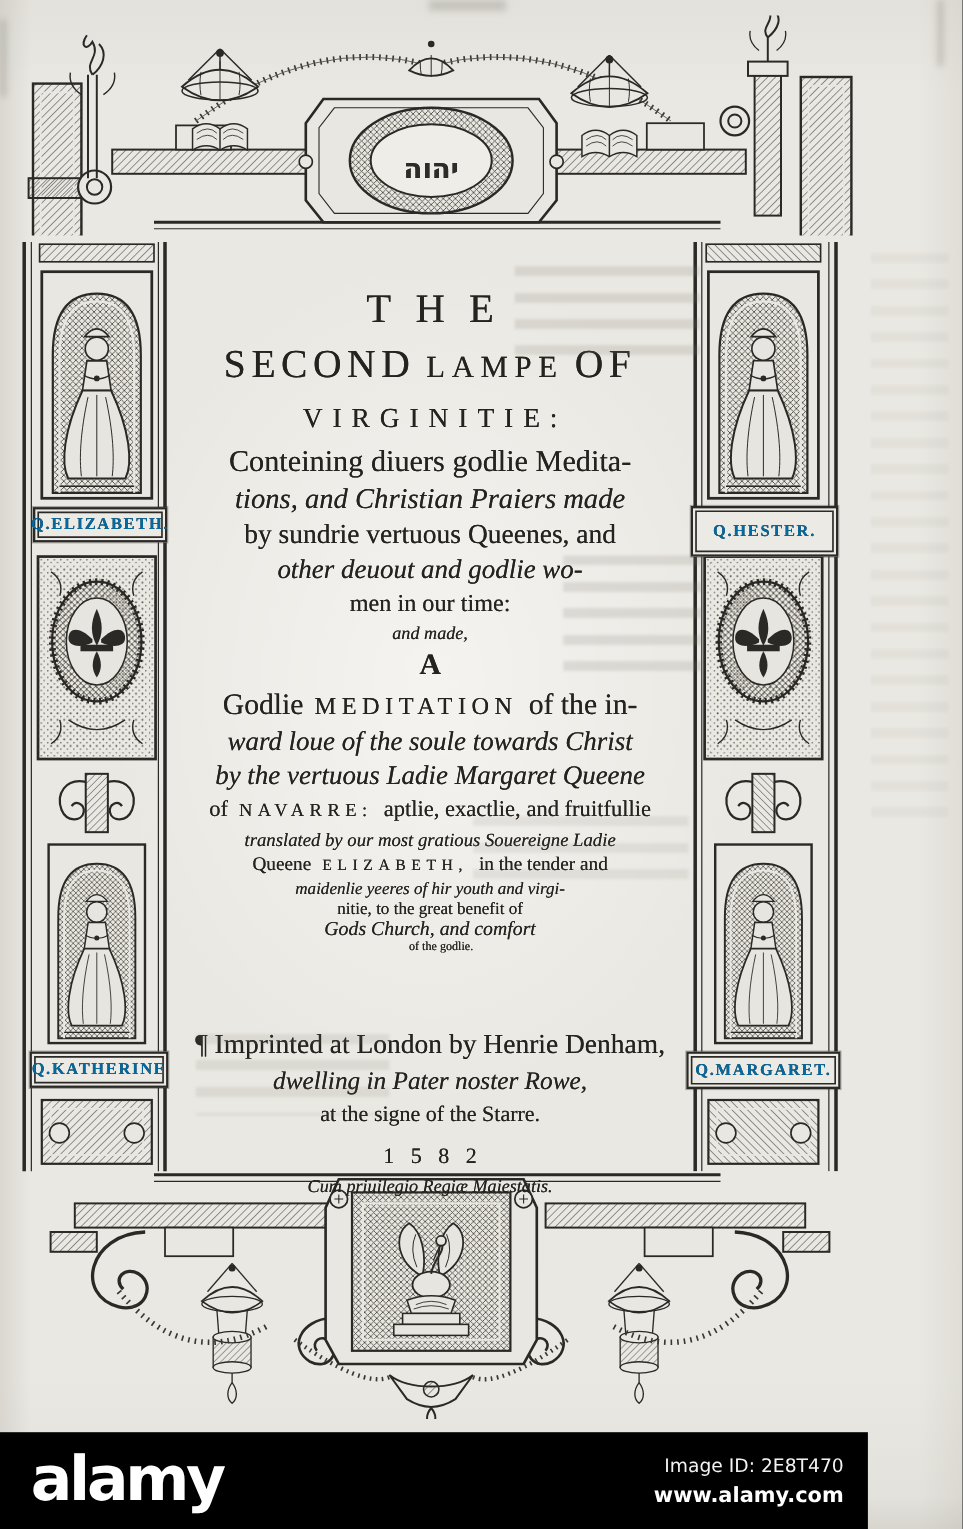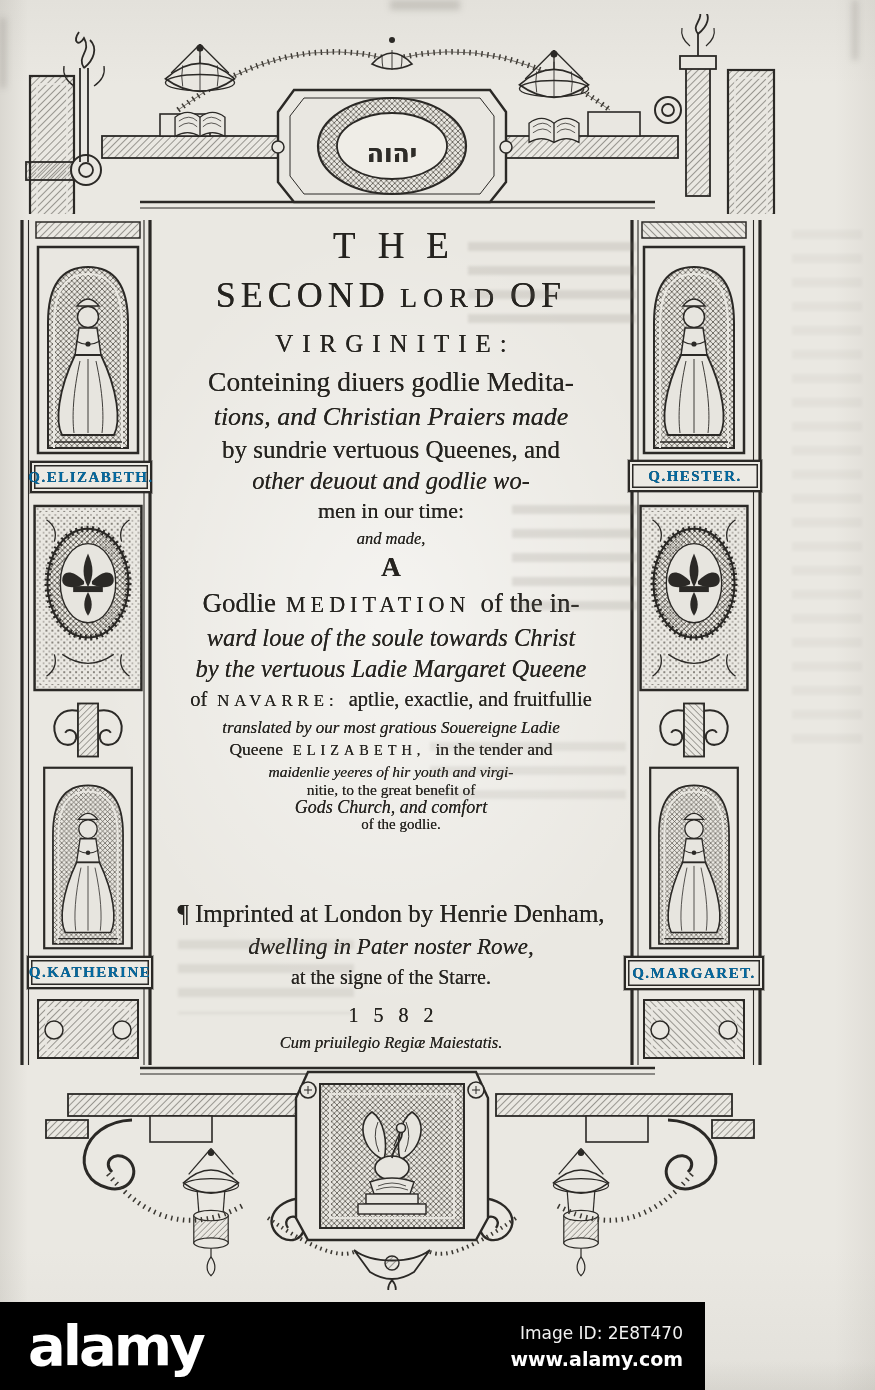--- a/index.html
+++ b/index.html
@@ -29,21 +29,21 @@
     box-shadow:inset 0 0 0 2px #eceae4, inset 0 0 0 3.5px #2b2926, 0 0 0 1px rgba(43,41,38,.35);
     font-size:15px;font-weight:bold;letter-spacing:1.5px;color:#0369a1;text-shadow:0 0 .4px #26241f;}
 
   
   .hebrew{position:absolute;left:350px;top:139px;width:84px;text-align:center;
     font-family:"DejaVu Sans",sans-serif;font-size:25px;font-weight:bold;color:#2e2c28;
     text-shadow:0 0 .6px #2e2c28;filter:blur(.2px);}
 
   
   .text-panel{position:absolute;left:152px;top:0;width:478px;text-align:center;}
-  .tb{position:absolute;left:0;width:100%;}
+  .tb{position:absolute;left:0;width:100%;margin-top:36px;}
   .title-block{top:224px;}
   .imprint-block{top:897px;}
   .line{text-shadow:0 0 .5px rgba(37,35,31,.9);}
   .l-the{font-size:37px;letter-spacing:22px;text-indent:22px;line-height:44px;}
   .l-second{font-size:36px;letter-spacing:5px;line-height:46px;margin-top:4px;}
   .l-second .sc{font-size:28px;letter-spacing:6px;}
   .l-virgin{font-size:25px;letter-spacing:9px;text-indent:9px;line-height:32px;margin-top:7px;}
   .l-rom-lg{font-size:27.5px;line-height:34px;margin-top:5px;}
   .l-ital-lg{font-style:italic;font-size:26px;line-height:33px;margin-top:1px;}
   .l-rom-md{font-size:25px;line-height:31px;margin-top:1px;}
@@ -53,30 +53,30 @@
   .l-A{font-size:27px;font-weight:bold;line-height:30px;margin-top:3px;}
   .l-med{font-size:27px;line-height:35px;margin-top:4px;}
   .l-med .sc, .l-lord .sc, .l-nav .sc, .l-eliz .sc{letter-spacing:5px;font-size:.82em;}
   .l-lord{font-size:25.5px;line-height:31px;margin-top:1px;}
   .l-nav{font-size:20.5px;line-height:26px;margin-top:2px;}
   .l-tr{font-style:italic;font-size:17px;line-height:21px;margin-top:3px;}
   .l-eliz{font-size:17.5px;line-height:21px;margin-top:1px;}
   .l-maid{font-style:italic;font-size:15.5px;line-height:19px;margin-top:1px;}
   .l-ben{font-size:15.5px;line-height:18px;}
   .l-gods{font-style:italic;font-size:18px;line-height:17px;text-align:center;}
-  .l-godlie{font-size:15px;line-height:17px;padding-left:20px;}
+  .l-godlie{font-size:11px;line-height:17px;padding-left:20px;}
   .l-imp1{font-size:25px;line-height:33px;}
   .l-imp2{font-style:italic;font-size:23px;line-height:30px;margin-top:2px;}
   .l-imp3{font-size:20px;line-height:26px;margin-top:2px;}
   .l-year{font-size:20px;letter-spacing:15px;text-indent:15px;line-height:26px;margin-top:12px;}
   .l-priv{font-style:italic;font-size:16.5px;line-height:21px;margin-top:4px;}
   .mix span{margin:0 5px;}
 
   
-  .watermark{position:absolute;left:0;top:1302px;width:705px;height:88px;background:#000;
+  .watermark{position:absolute;left:0;top:1302px;width:789px;height:88px;background:#000;
     display:flex;align-items:center;justify-content:space-between;
     font-family:"DejaVu Sans",sans-serif;color:#fff;}
   .alamy-logo{margin-left:28px;font-size:56px;font-weight:bold;letter-spacing:-3px;line-height:1;}
   .wm-right{margin-right:22px;text-align:right;}
   .wm-id{font-size:17px;color:#f2f2f2;}
   .wm-url{font-size:19px;font-weight:bold;margin-top:5px;}
 </style>
 </head>
 <body>
 
@@ -256,21 +256,21 @@
   <svg class="abs" style="left:14px;top:220px" width="150" height="845" viewBox="0 0 150 845">
     <use href="#sideColumn"></use>
   </svg>
   <svg class="abs" style="left:618px;top:220px" width="150" height="845" viewBox="0 0 150 845">
     <g transform="translate(150,0) scale(-1,1)">
         <use href="#sideColumn"></use>
       </g>
   </svg>
 
   <div class="q-label" style="left:30px;top:461px;width:122px;height:32px">Q.ELIZABETH.</div>
-  <div class="q-label" style="left:628px;top:460px;width:134px;height:32px">Q.HESTER.</div>
+  <div class="q-label" style="left:628px;top:460px;width:134px;height:46px">Q.HESTER.</div>
   <div class="q-label" style="left:27px;top:956px;width:126px;height:33px">Q.KATHERINE</div>
   <div class="q-label" style="left:624px;top:956px;width:140px;height:34px">Q.MARGARET.</div>
 
   <svg class="abs" style="left:10px;top:1058px" width="780" height="232" viewBox="0 0 780 232">
     <path d="M130 10 H645" stroke="#2b2926" stroke-width="2.6" fill="none"></path>
     <path d="M130 16 H645" stroke="#2b2926" stroke-width="1" fill="none"></path>
     <rect x="58" y="36" width="234" height="22" fill="url(#hatch)" stroke="#2b2926" stroke-width="1.8"></rect>
     <rect x="486" y="36" width="236" height="22" fill="url(#hatch)" stroke="#2b2926" stroke-width="1.8"></rect>
     <rect x="140" y="58" width="62" height="26" fill="#e9e7e1" stroke="#2b2926" stroke-width="1.6"></rect>
     <rect x="576" y="58" width="62" height="26" fill="#e9e7e1" stroke="#2b2926" stroke-width="1.6"></rect>
@@ -326,21 +326,21 @@
     <g fill="none">
       <path d="M98 116 Q158 188 232 148" stroke="#3a3731" stroke-width="5" stroke-dasharray="1.5 4.5"></path>
       <path d="M548 148 Q622 188 682 116" stroke="#3a3731" stroke-width="5" stroke-dasharray="1.5 4.5"></path>
       <path d="M258 160 Q320 204 344 194 M420 194 Q444 204 506 160" stroke="#3a3731" stroke-width="4" stroke-dasharray="1.5 4"></path>
     </g>
   </svg>
 
   <div class="text-panel">
     <div class="tb title-block">
       <div class="line l-the">THE</div>
-      <div class="line l-second mix"><span>SECOND</span><span class="sc">LORD</span><span>OF</span></div>
+      <div class="line l-second mix"><span>SECOND</span><span class="sc">LAMPE</span><span>OF</span></div>
       <div class="line l-virgin">VIRGINITIE:</div>
       <div class="line l-rom-lg">Conteining diuers godlie Medita-</div>
       <div class="line l-ital-lg">tions, and Christian Praiers made</div>
       <div class="line l-rom-md">by sundrie vertuous Queenes, and</div>
       <div class="line l-ital-md">other deuout and godlie wo-</div>
       <div class="line l-rom-sm">men in our time:</div>
       <div class="line l-ital-xs">and made,</div>
       <div class="line l-A">A</div>
       <div class="line l-med mix"><span>Godlie</span><span class="sc">MEDITATION</span><span>of the in-</span></div>
       <div class="line l-ital-md">ward loue of the soule towards Christ</div>

